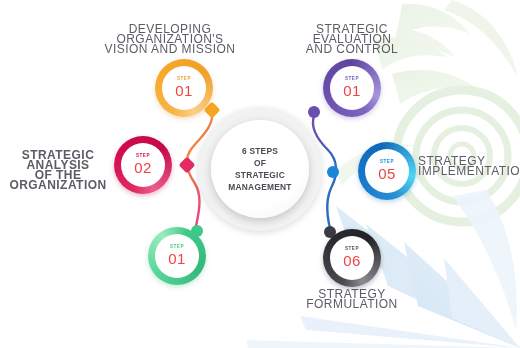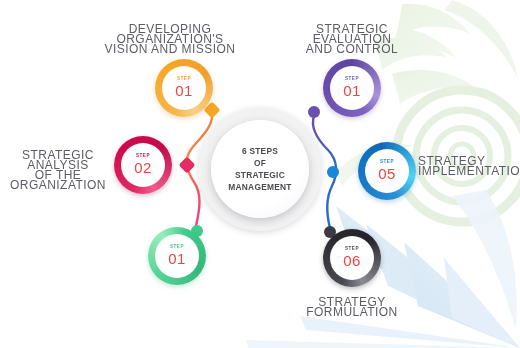--- a/index.html
+++ b/index.html
@@ -202,21 +202,21 @@
 VISION AND MISSION</div>
 
   <div class="step" style="left:114px;top:136px;">
     <div class="ring" style="background:conic-gradient(from 200deg,#e02a63,#cf0b4c 30%,#c40b4a 58%,#ec5c8c 88%,#e02a63 100%);
                 box-shadow:0 2px 5px rgba(180,20,70,.28);"></div>
     <div class="step-label">
       <span class="step-word" style="color:#d6154f;">STEP</span>
       <span class="step-num">02</span>
     </div>
   </div>
-  <div class="cap c-center" style="left:8px;top:150px;width:100px;">STRATEGIC ANALYSIS
+  <div class="cap c-center" style="left:8px;top:150px;width:100px;font-weight:bold;">STRATEGIC ANALYSIS
 OF THE
 ORGANIZATION</div>
 
   <div class="step" style="left:148px;top:227px;">
     <div class="ring" style="background:conic-gradient(from 20deg,#3fc98a,#34b87c 28%,#5ad79b 60%,#9aecbd 85%,#3fc98a 100%);
                 box-shadow:0 2px 5px rgba(40,170,110,.26);"></div>
     <div class="step-label">
       <span class="step-word" style="color:#46c98c;">STEP</span>
       <span class="step-num">01</span>
     </div>
@@ -245,15 +245,15 @@
 IMPLEMENTATION</div>
 
   <div class="step" style="left:323px;top:229px;">
     <div class="ring" style="background:conic-gradient(from 200deg,#4a4a52,#2b2b2f 32%,#232327 56%,#8a8a93 88%,#4a4a52 100%);
                 box-shadow:0 2px 5px rgba(40,40,50,.30);"></div>
     <div class="step-label">
       <span class="step-word" style="color:#55555d;">STEP</span>
       <span class="step-num">06</span>
     </div>
   </div>
-  <div class="cap c-center" style="left:279px;top:297px;width:146px;">STRATEGY FORMULATION</div>
+  <div class="cap c-center" style="left:279px;top:289px;width:146px;">STRATEGY FORMULATION</div>
 
 </div>
 
 </body></html>

